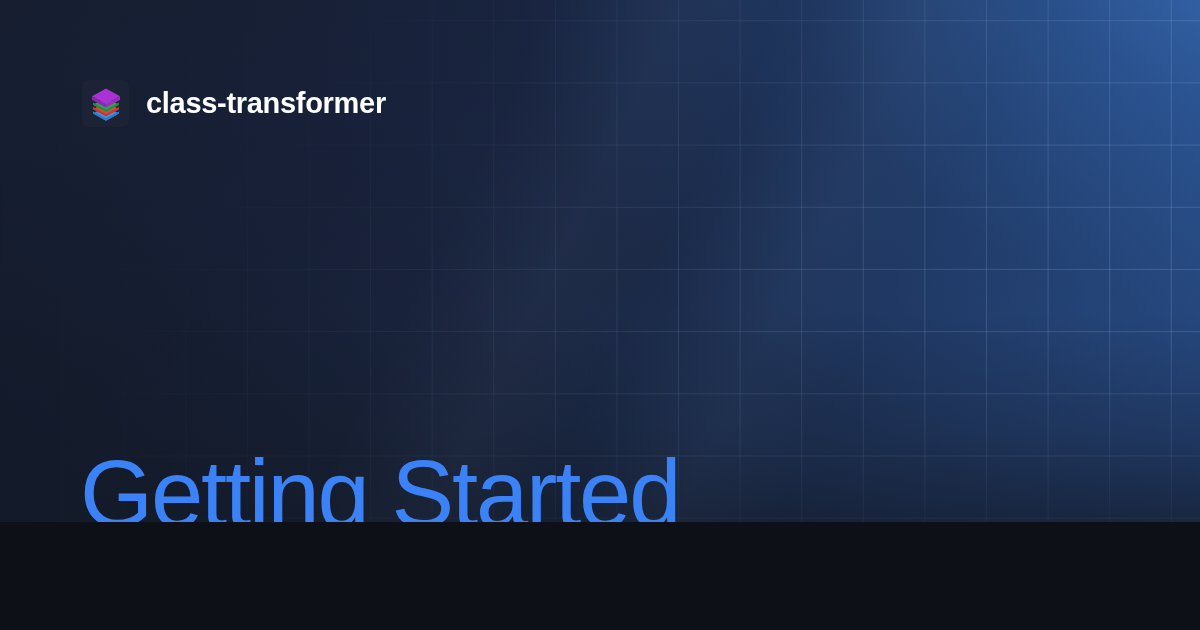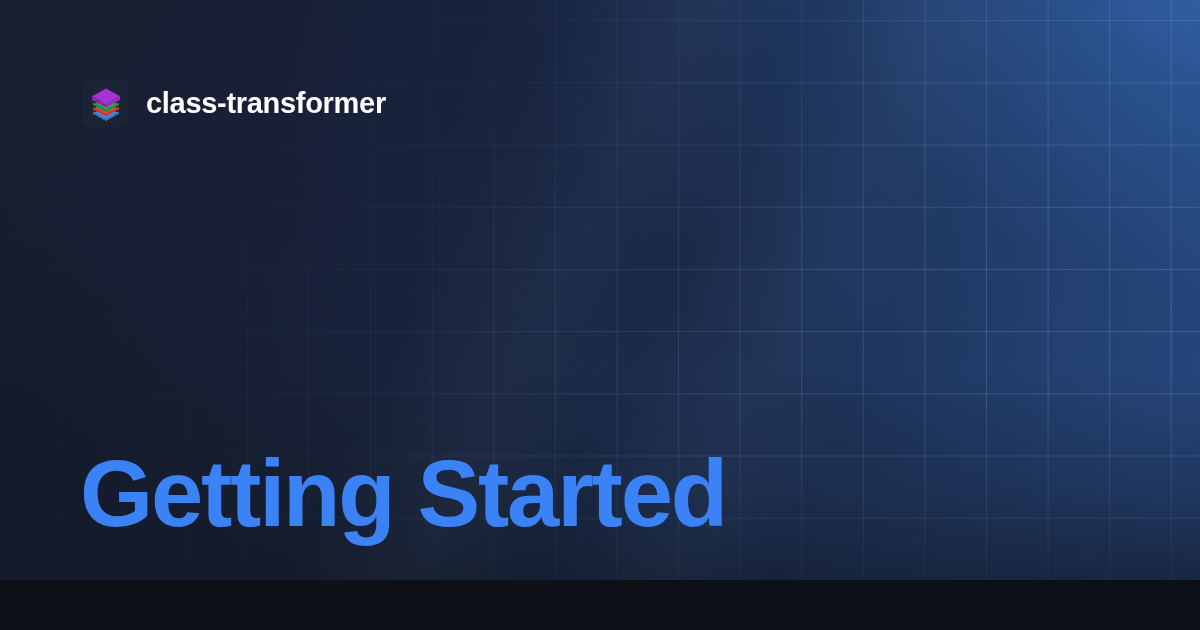--- a/index.html
+++ b/index.html
@@ -3,21 +3,21 @@
 <meta charset="utf-8">
 <style>
   html, body {
     margin: 0;
     padding: 0;
     background: #0d1117;
   }
   #og-card {
     position: relative;
     width: 1200px;
-    height: 580px;
+    height: 522px;
     overflow: hidden;
     font-family: "Liberation Sans", sans-serif;
     background-color: #151d2e;
     background-image:
       radial-gradient(ellipse 1500px 1100px at 112% -22%, #3163ae 0%, rgba(43,88,152,0.82) 20%, rgba(32,62,110,0.55) 40%, rgba(24,40,70,0.25) 58%, rgba(20,27,43,0.0) 74%),
       linear-gradient(138deg, #171f31 0%, #18223a 28%, #1a2havoc 45%, #1b2742 55%, #20355c 74%, #26477f 88%, #2a5393 100%);
   }
   .bg-base2 {
     position: absolute;
     inset: 0;
@@ -95,21 +95,21 @@
     line-height: 1;
   }
 
   
   .page-title {
     position: absolute;
     left: 80px;
     top: 443px;
     color: #3b82f6;
     font-size: 94px;
-    font-weight: bold;
+    font-weight: normal;
     letter-spacing: -2.2px;
     line-height: 1.08;
     white-space: nowrap;
     z-index: 5;
     text-align: center;
   }
 </style>
 </head>
 <body>
 

